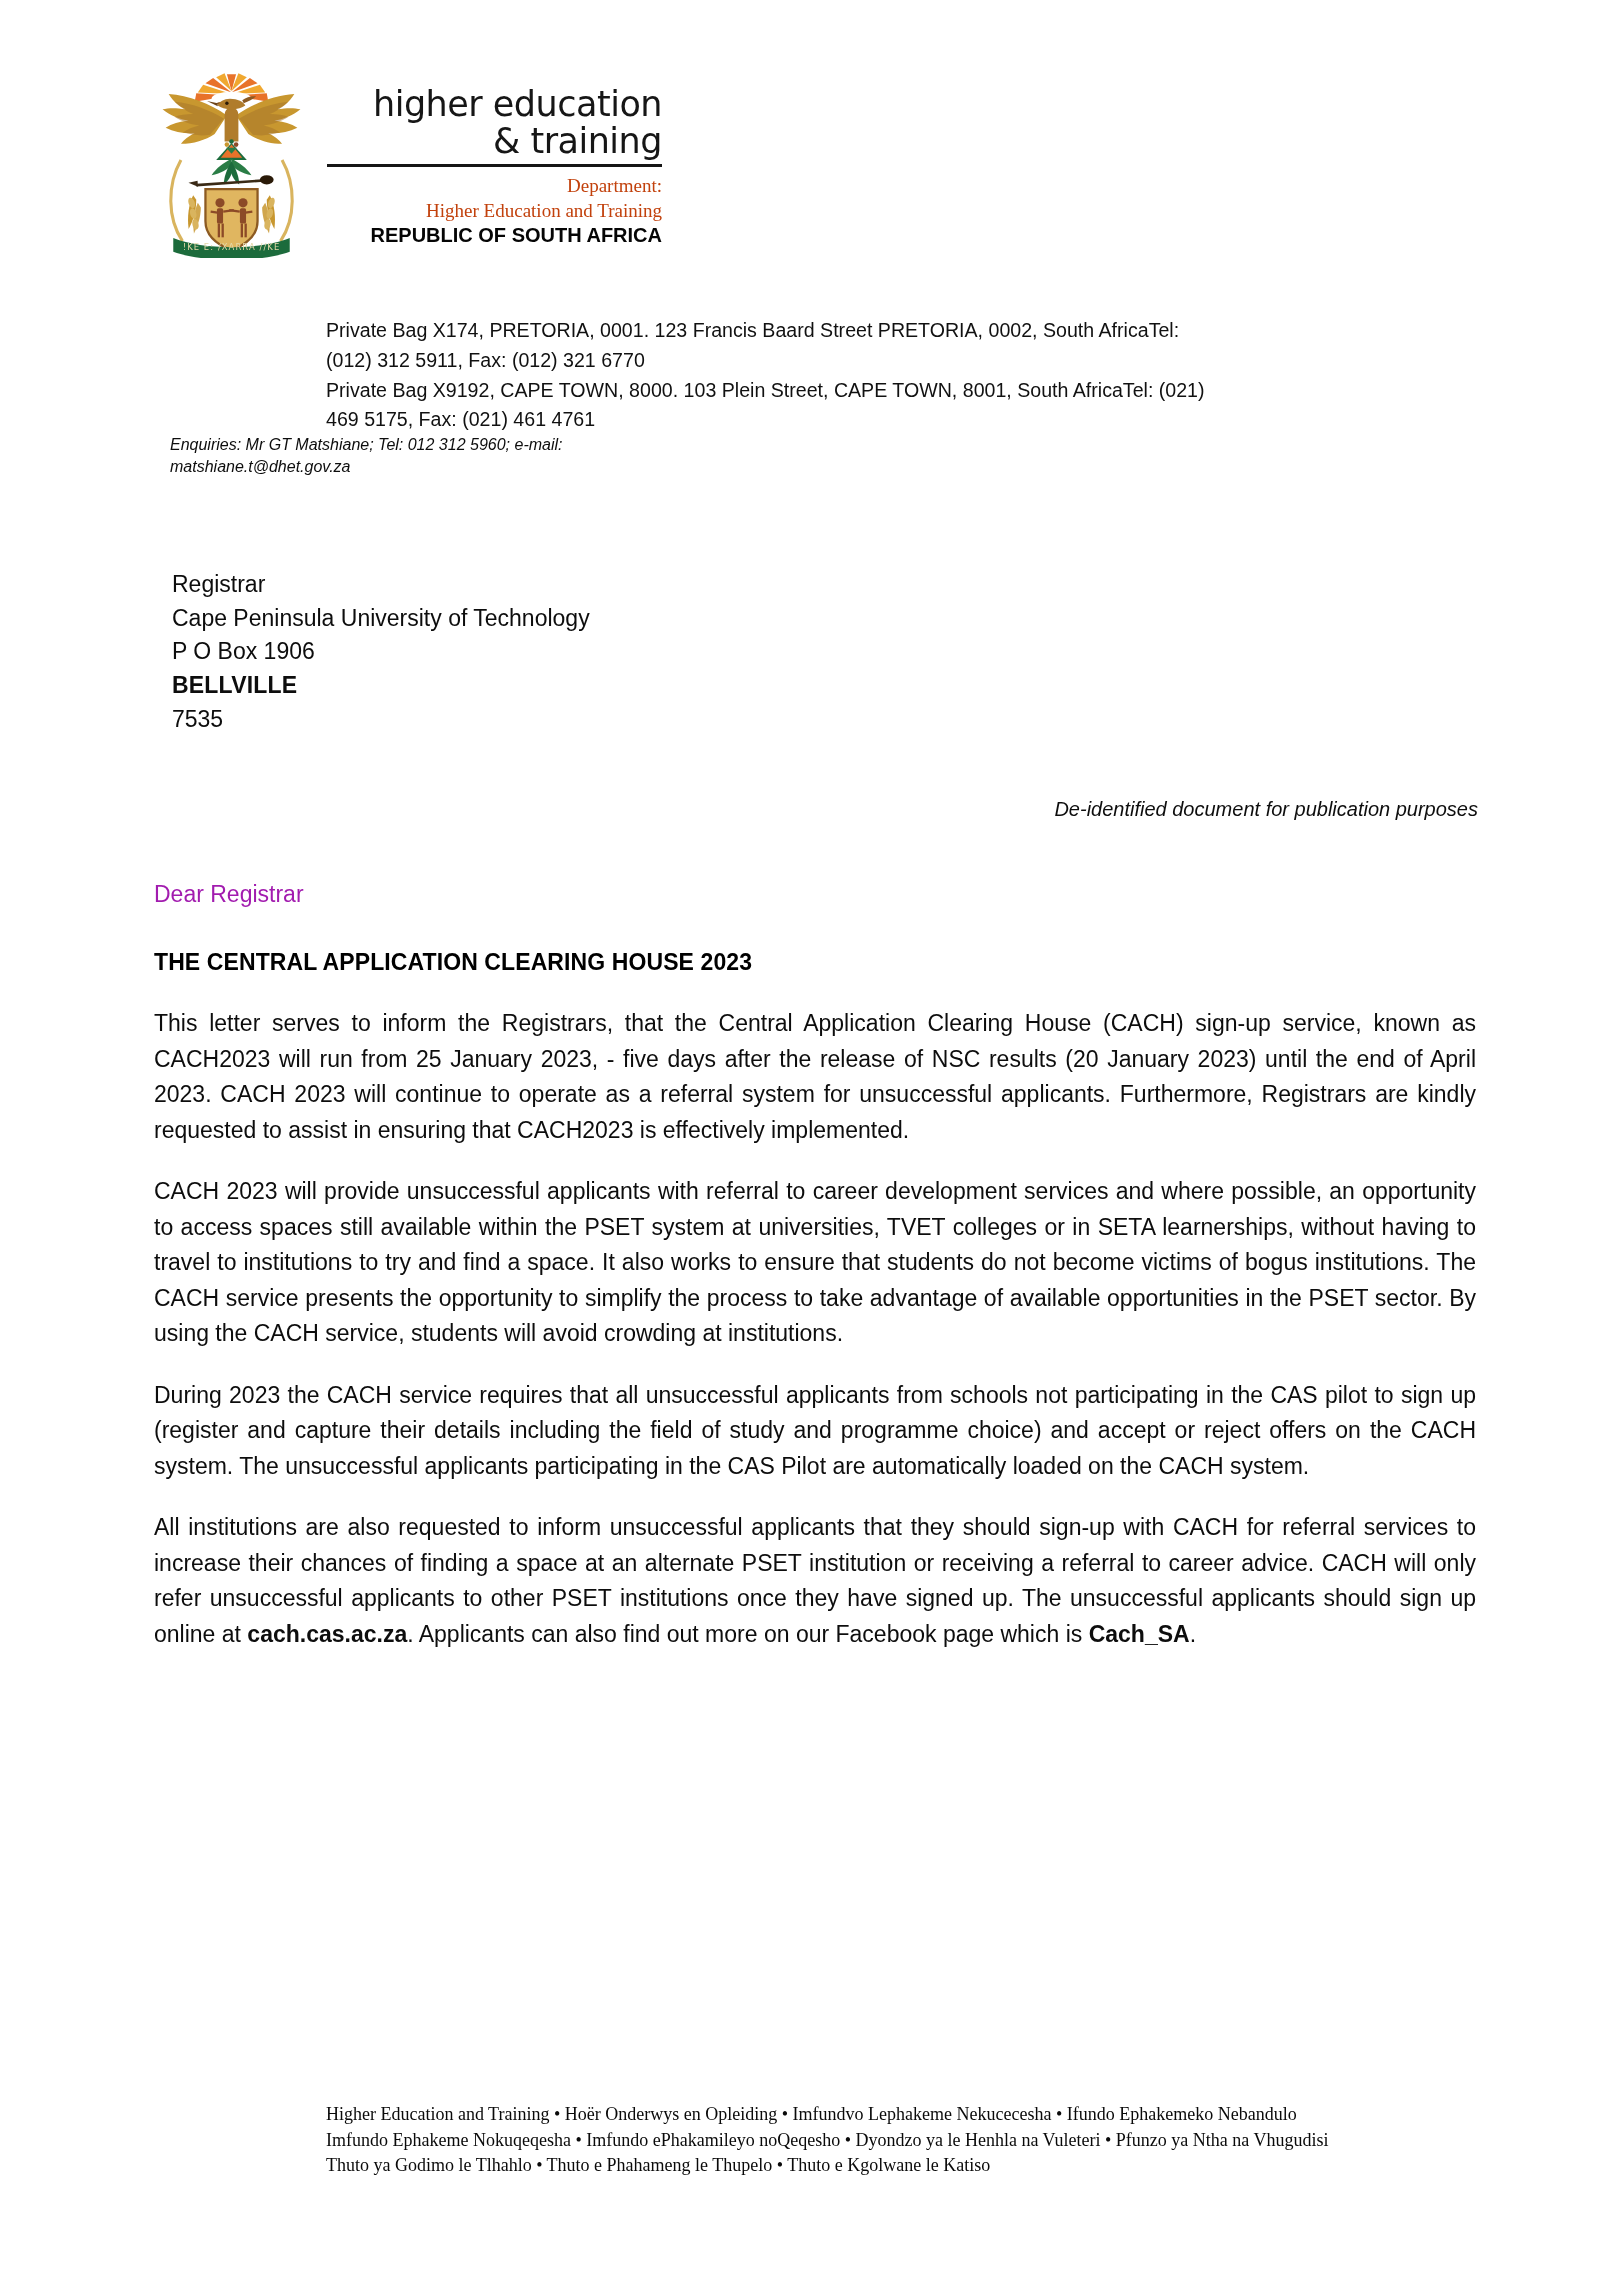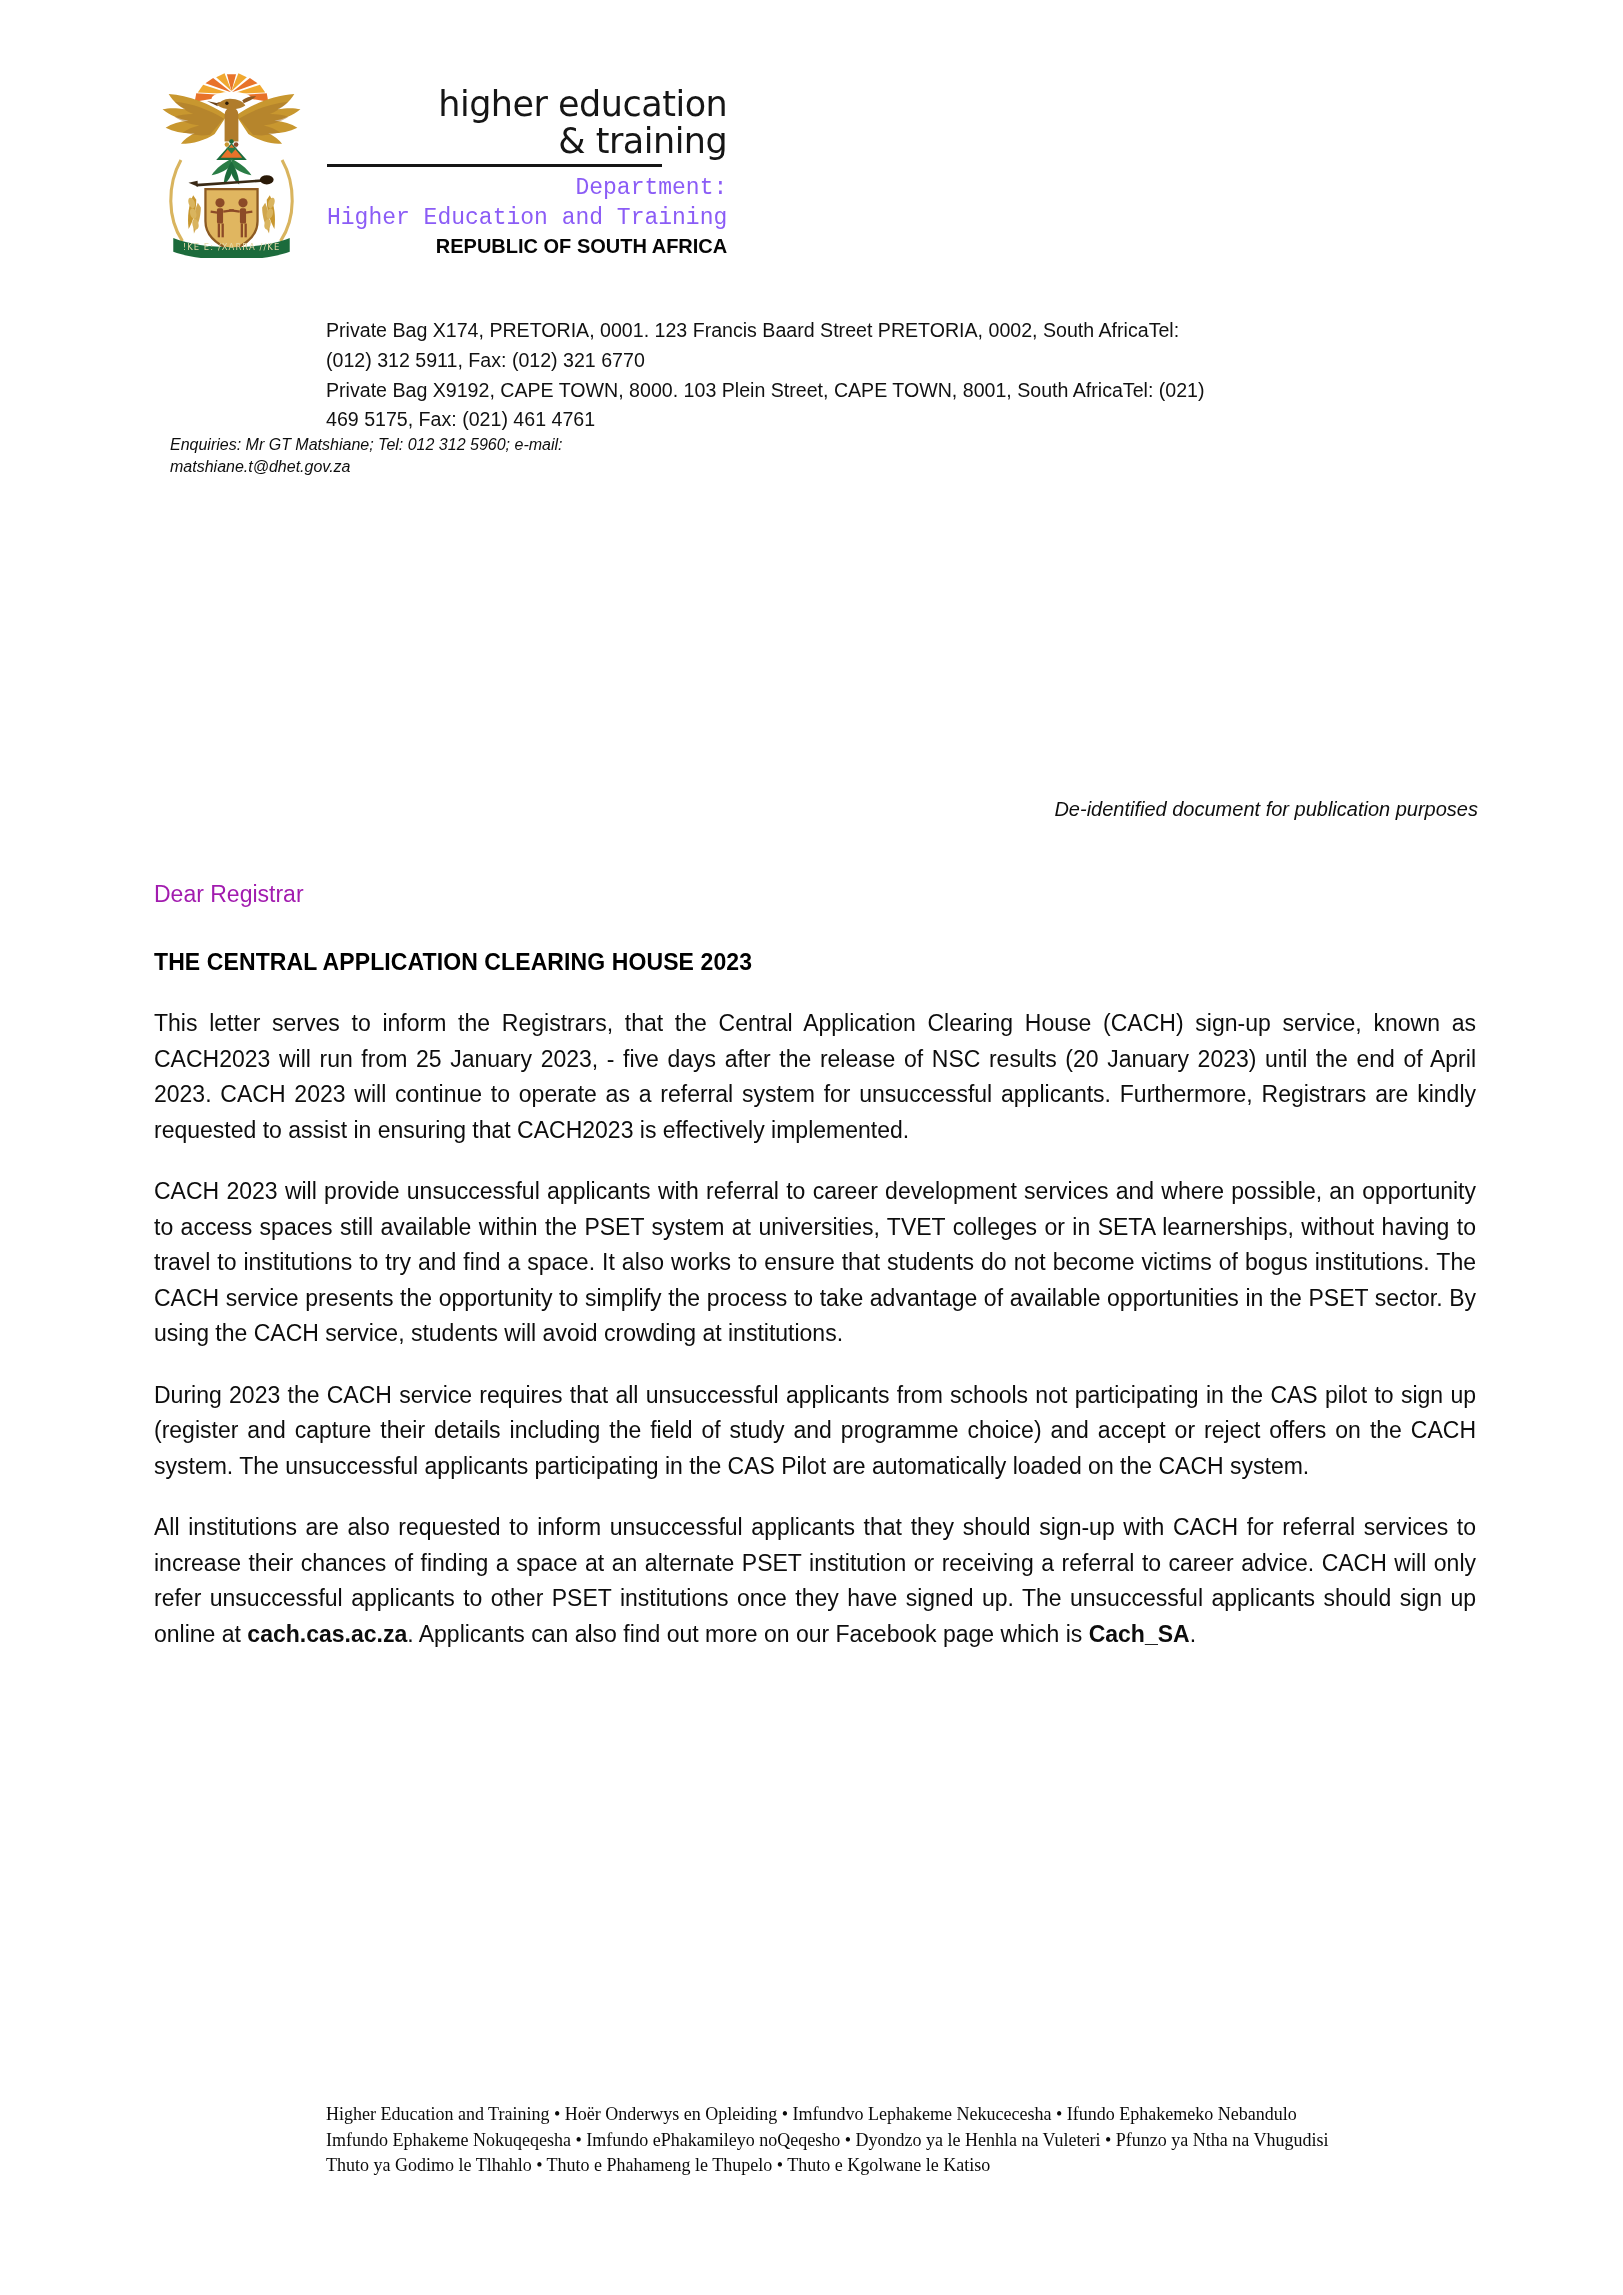--- a/index.html
+++ b/index.html
@@ -50,24 +50,24 @@
     font-weight: 400;
     white-space: nowrap;
   }
   .wordmark-rule {
     width: 335px;
     height: 3.1px;
     background: #161616;
     margin: 4.6px 0 7px 0;
   }
   .wordmark-dept {
-    font-family: Liberation Mono, monospace;
-    font-size: 23px;
+    font-family: Liberation Serif, serif;
+    font-size: 19px;
     line-height: 1.30;
-    color: #8b5cf6;
+    color: #c2410c;
     white-space: nowrap;
   }
   .wordmark-country {
     font-family: "Liberation Sans", sans-serif;
     font-size: 20px;
     font-weight: bold;
     line-height: 1.24;
     color: #050505;
     white-space: nowrap;
     margin-left: 26px;
@@ -285,20 +285,27 @@
     <div>(012) 312 5911, Fax: (012) 321 6770</div>
     <div>Private Bag X9192, CAPE TOWN, 8000. 103 Plein Street, CAPE TOWN, 8001, South AfricaTel: (021)</div>
     <div>469 5175, Fax: (021) 461 4761</div>
   </div>
 
   <div class="enquiries">
     <div>Enquiries: Mr GT Matshiane; Tel: 012 312 5960; e-mail:</div>
     <div>matshiane.t@dhet.gov.za</div>
   </div>
 
+  <div class="recipient">
+    <div>Registrar</div>
+    <div>Cape Peninsula University of Technology</div>
+    <div>P O Box 1906</div>
+    <div class="bold-line">BELLVILLE</div>
+    <div>7535</div>
+  </div>
 
   <div class="deident">De-identified document for publication purposes</div>
 
   <div class="salutation">Dear Registrar</div>
   <div class="subject">THE CENTRAL APPLICATION CLEARING HOUSE 2023</div>
 
   <div class="body-text">
     <p>This letter serves to inform the Registrars, that the Central Application Clearing House (CACH) sign-up service, known as CACH2023 will run from 25 January 2023, - five days after the release of NSC results (20 January 2023) until the end of April 2023. CACH 2023 will continue to operate as a referral system for unsuccessful applicants.  Furthermore, Registrars are kindly requested to assist in ensuring that CACH2023 is effectively implemented.</p>
     <p>CACH 2023 will provide unsuccessful applicants with referral to career development services and where possible, an opportunity to access spaces still available within the PSET system at universities, TVET colleges or in SETA learnerships, without having to travel to institutions to try and find a space. It also works to ensure that students do not become victims of bogus institutions. The CACH service presents the opportunity to simplify the process to take advantage of available opportunities in the PSET sector. By using the CACH service, students will avoid crowding at institutions.</p>
     <p>During 2023 the CACH service requires that all unsuccessful applicants from schools not participating in the CAS pilot to sign up (register and capture their details including the field of study and programme choice) and accept or reject offers on the CACH system. The unsuccessful applicants participating in the CAS Pilot are automatically loaded on the CACH system.</p>

